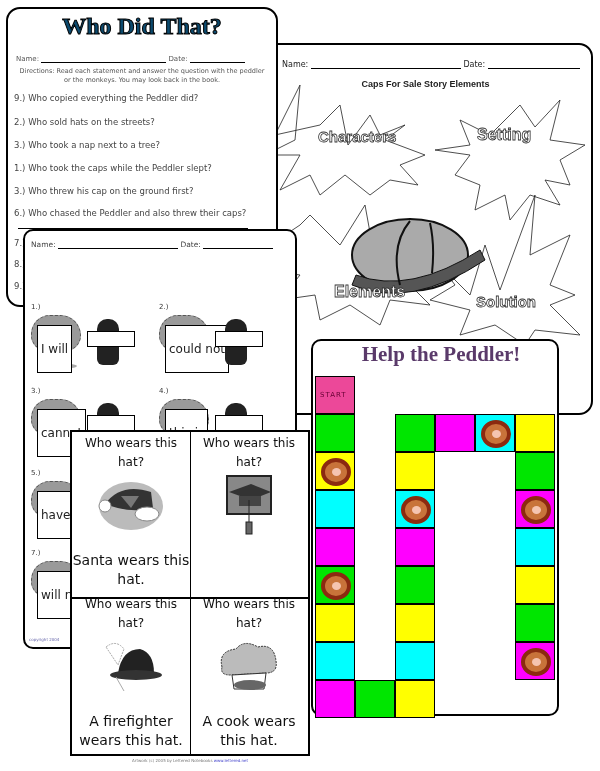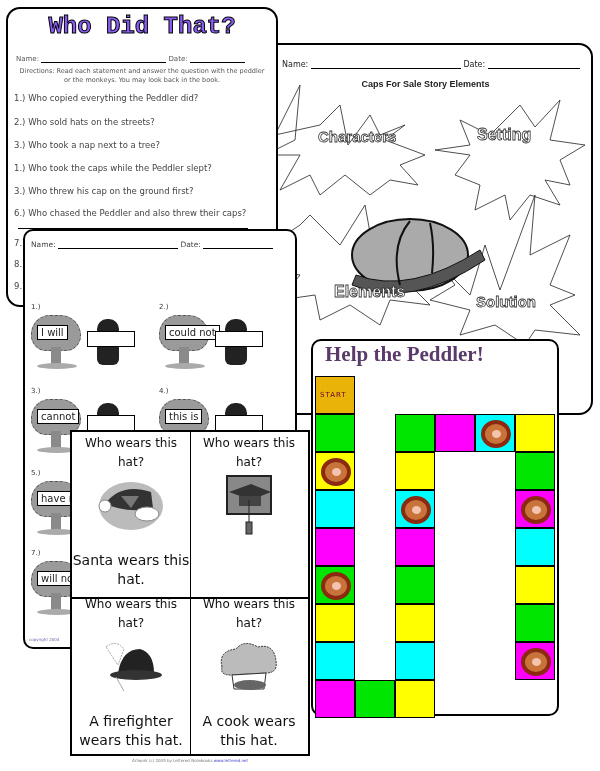--- a/index.html
+++ b/index.html
@@ -11,22 +11,22 @@
     background: #fff;
     border: 2px solid #000;
     border-radius: 14px;
   }
   .blank-line { display: inline-block; border-bottom: 1px solid #000; height: 10px; vertical-align: bottom; }
 
   
   #p1 { left: 6px; top: 7px; width: 272px; height: 300px; z-index: 1; }
   #p1 .title {
     position: absolute; left: 0; right: 0; top: 4px; text-align: center;
-    font-family: Liberation Mono, monospace; font-weight: bold; font-size: 24px;
-    color: #8b5cf6; -webkit-text-stroke: 1px #000; letter-spacing: 0px;
+    font-family: Liberation Serif, serif; font-weight: bold; font-size: 24px;
+    color: #0c4a6e; -webkit-text-stroke: 1px #000; letter-spacing: 0px;
   }
   #p1 .namerow { position: absolute; left: 8px; top: 44px; font-size: 7px; color: #555; white-space: nowrap; }
   #p1 .directions { position: absolute; left: 8px; right: 8px; top: 58px; font-size: 6.5px; color: #555; text-align: center; line-height: 9px; }
   #p1 .q { position: absolute; left: 6px; font-size: 8.5px; color: #444; white-space: nowrap; }
 
   
   #p2 { left: 258px; top: 43px; width: 335px; height: 372px; z-index: 0; }
   #p2 .namerow { position: absolute; left: 22px; top: 14px; font-size: 8px; color: #222; white-space: nowrap; }
   #p2 .subtitle { position: absolute; left: 0; right: 0; top: 34px; text-align: center; font-family: "Liberation Sans", sans-serif; font-weight: bold; font-size: 9px; color: #222; }
   #p2 svg.stars { position: absolute; left: 0; top: 0; }
@@ -37,37 +37,37 @@
 
   
   #p3 { left: 23px; top: 229px; width: 274px; height: 420px; z-index: 2; border-radius: 10px; }
   #p3 .namerow { position: absolute; left: 6px; top: 8px; font-size: 7.5px; color: #444; white-space: nowrap; }
   #p3 .intro { position: absolute; left: 6px; right: 6px; top: 24px; font-size: 7px; color: #333; line-height: 9px; }
   .tree-item { position: absolute; width: 130px; height: 72px; }
   .tree-item .num { position: absolute; left: 0; top: 0; font-size: 7px; color: #333; }
   .tree-item .crown { position: absolute; left: 0; top: 12px; width: 50px; height: 36px; background: #9a9a9a; border-radius: 22px 24px 18px 18px; border: 1px dashed #555; }
   .tree-item .trunk { position: absolute; left: 20px; top: 44px; width: 10px; height: 18px; background: #8a8a8a; }
   .tree-item .ground { position: absolute; left: 6px; top: 60px; width: 40px; height: 6px; background: #aaa; border-radius: 50%; }
-  .tree-item .word { position: absolute; left: 6px; top: 22px; background: #fff; border: 1px solid #000; font-size: 10px; padding: 1px 3px; color: #222; white-space: nowrap; }
+  .tree-item .word { position: absolute; left: 6px; top: 22px; background: #fff; border: 1px solid #000; font-size: 12px; padding: 16px 3px; color: #222; white-space: nowrap; }
   .tree-item .monkey { position: absolute; left: 66px; top: 16px; width: 22px; height: 46px; background: #222; border-radius: 10px 10px 6px 6px; }
   .tree-item .sign { position: absolute; left: 56px; top: 28px; width: 48px; height: 16px; background: #fff; border: 1px solid #000; }
 
   
   #p4 { left: 70px; top: 430px; width: 240px; height: 326px; z-index: 3; border-radius: 0; border: 2px solid #000; }
   #p4 .cell { position: absolute; width: 50%; height: 50%; text-align: center; }
   #p4 .cell .q { font-size: 12px; line-height: 19px; color: #111; margin-top: 2px; }
   #p4 .cell .a { position: absolute; bottom: 4px; left: 0; right: 0; font-size: 14px; line-height: 19px; color: #111; }
   #p4 .hline { position: absolute; left: 0; right: 0; top: 165px; border-top: 2px solid #000; }
   .credit { position: absolute; left: 132px; top: 758px; font-size: 4px; color: #777; white-space: nowrap; }
   .credit .lnk { color: #44c; }
 
   
   #p5 { left: 311px; top: 339px; width: 248px; height: 377px; z-index: 4; border-radius: 10px; }
   #p5 .title {
-    position: absolute; left: 0; right: 0; top: 1px; text-align: left;
+    position: absolute; left: 0; right: 0; top: 1px; text-align: center;
     font-family: "Liberation Serif", serif; font-weight: bold; font-size: 21px; color: #5a3a6a; padding-left: 12px;
   }
   .sq { position: absolute; width: 40px; height: 38px; border: 1px solid #000; }
   .sq .start { font-size: 7px; color: #603; position: absolute; left: 4px; top: 14px; letter-spacing: 1px; }
   .monkey-tok { position: absolute; left: 5px; top: 5px; width: 30px; height: 28px; border-radius: 50%; border: 4px solid #8b2a10; background: #c8733a; }
   .monkey-tok::after { content: ""; position: absolute; left: 7px; top: 6px; width: 9px; height: 8px; background: #f5c4b0; border-radius: 50%; }
 </style>
 </head>
 <body>
 
@@ -97,21 +97,21 @@
 
 <div class="page" id="p1">
   <div class="title">Who Did That?</div>
   <div class="namerow">
     <span>Name:</span>
     <span class="blank-line" style="width:125px"></span>
     <span>Date:</span>
     <span class="blank-line" style="width:55px"></span>
   </div>
   <div class="directions">Directions: Read each statement and answer the question with the peddler or the monkeys. You may look back in the book.</div>
-  <div class="q" style="top:84px">1.) Who copied everything the Peddler did?</div>
+  <div class="q" style="top:84px">9.) Who copied everything the Peddler did?</div>
   <div class="q" style="top:108px">2.) Who sold hats on the streets?</div>
   <div class="q" style="top:131px">3.) Who took a nap next to a tree?</div>
   <div class="q" style="top:154px">1.) Who took the caps while the Peddler slept?</div>
   <div class="q" style="top:177px">3.) Who threw his cap on the ground first?</div>
   <div class="q" style="top:199px">6.) Who chased the Peddler and also threw their caps?</div>
   <div class="blank-line" style="position:absolute;left:10px;top:210px;width:230px"></div>
   <div class="q" style="top:229px">7.)</div>
   <div class="q" style="top:250px">8.)</div>
   <div class="q" style="top:272px">9.)</div>
 </div>
@@ -222,21 +222,21 @@
   </div>
 </div>
 <div class="credit">
   <span>Artwork (c) 2005 by Lettered Notebooks</span>
   <span class="lnk">www.lettered.net</span>
 </div>
 
 <div class="page" id="p5">
   <div class="title">Help the Peddler!</div>
   <div id="board">
-      <div class="sq" style="left: 2px; top: 35px; background: #eab308;">
+      <div class="sq" style="left: 2px; top: 35px; background: #ec4899;">
         <span class="start">START</span>
       </div>
       <div class="sq" style="left: 2px; top: 73px; background: rgb(0, 230, 0);"></div>
       <div class="sq" style="left: 2px; top: 111px; background: rgb(255, 255, 0);">
         <div class="monkey-tok"></div>
       </div>
       <div class="sq" style="left: 2px; top: 149px; background: rgb(0, 255, 255);"></div>
       <div class="sq" style="left: 2px; top: 187px; background: rgb(255, 0, 255);"></div>
       <div class="sq" style="left: 2px; top: 225px; background: rgb(0, 230, 0);">
         <div class="monkey-tok"></div>

